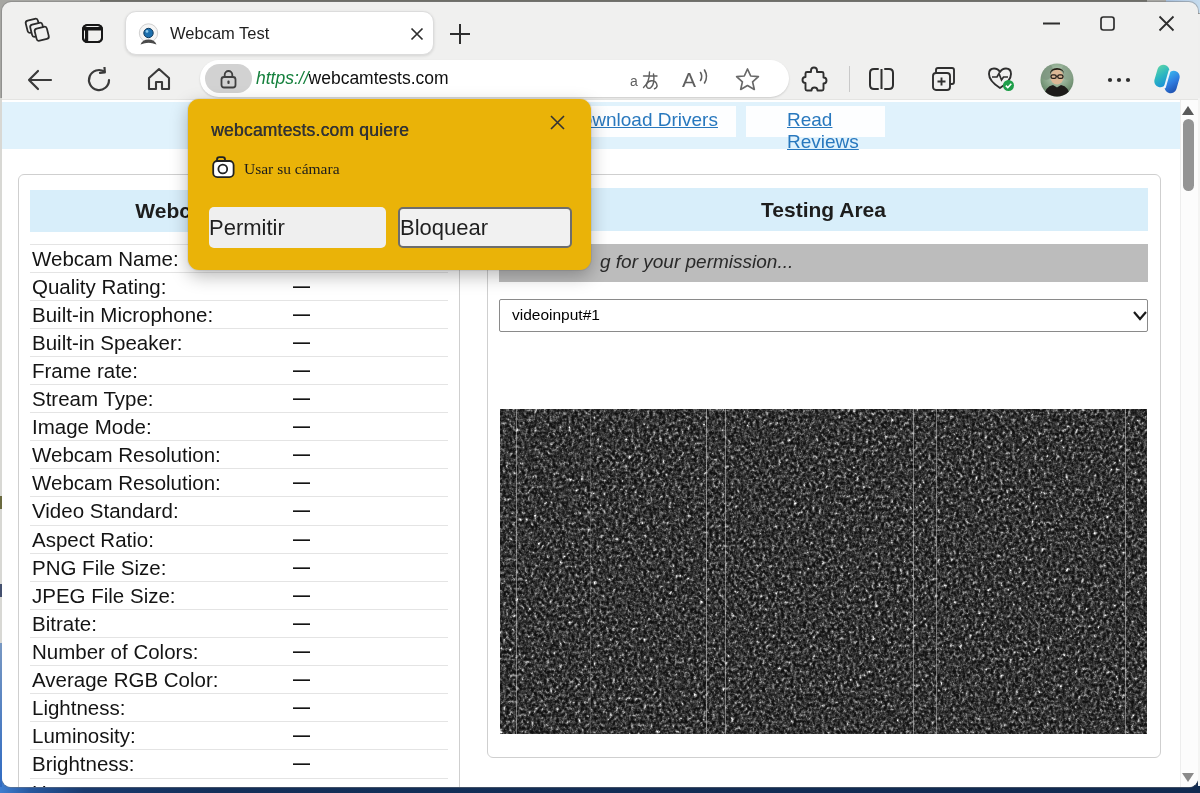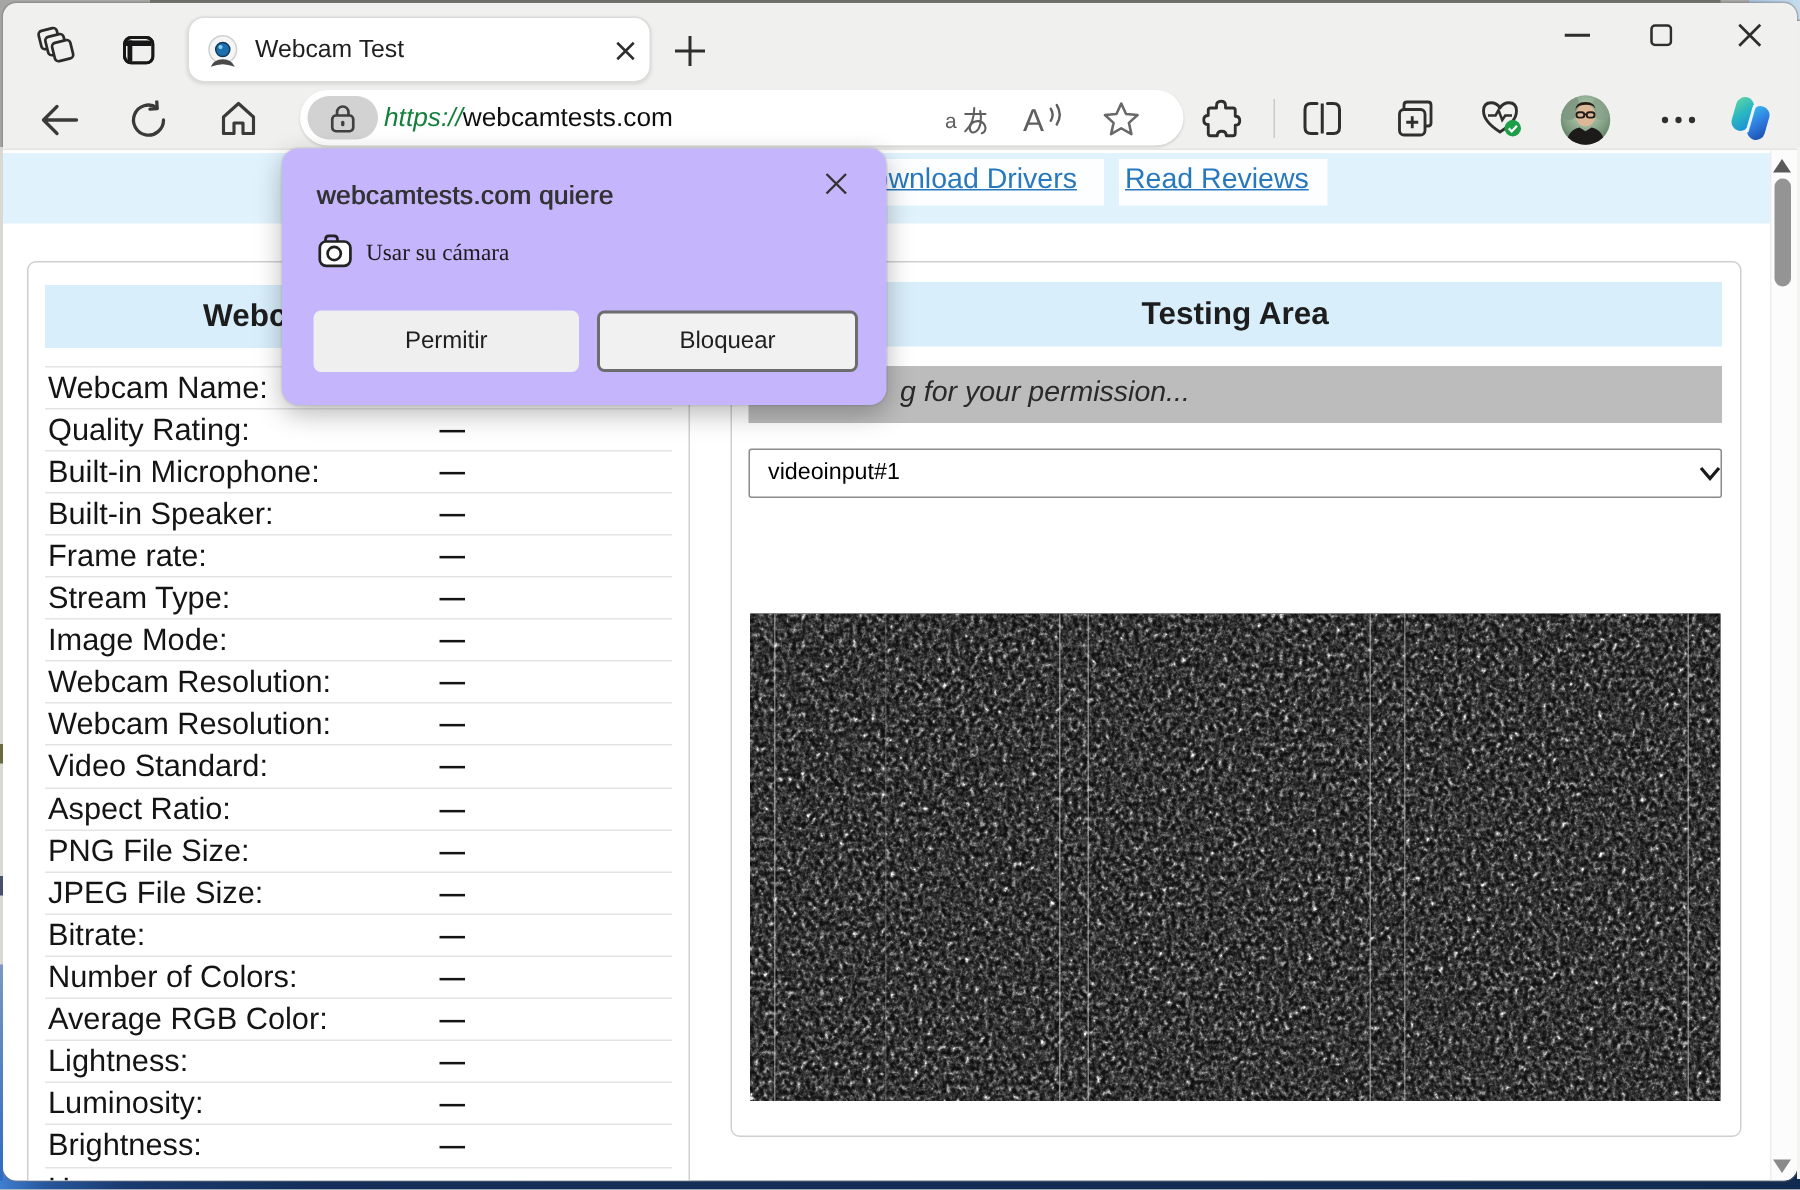--- a/index.html
+++ b/index.html
@@ -29,21 +29,21 @@
   #urltext .scheme { color:#15803d;font-style:italic; }
   
   #page { left:0; top:98px; width:1198px; height:687px; background:#fff; overflow:hidden; }
   #cyanband { left:0; top:2px; width:1178px; height:47px; background:#e0f2fc; }
   .linkpill { top:6px; height:31px; background:#fdfeff; }
   #link1 { left:558px; width:176px; }
   #link2 { left:744px; width:139px; }
   .linkpill a { font-size:19px; color:#2878be; text-decoration:underline; font-weight:500;
     display:block; text-align:left; padding-top:3px; }
   #link1 a { padding-left:8px; }
-  #link2 a { padding-left:4px; }
+  #link2 a { padding-left:18px;margin-left:23px; }
   
   #leftbox { left:16px; top:74px; width:442px; height:640px; background:#fff;
     border:1px solid #cfcfcf; border-radius:6px; }
   #rightbox { left:485px; top:74px; width:674px; height:584px; background:#fff;
     border:1px solid #cfcfcf; border-radius:6px; }
   .cyanhead { background:#d8eefa; font-size:21px; font-weight:bold; color:#1d1d1d;
     text-align:center; }
   #lefthead { left:28px; top:90px; width:418px; height:42px; line-height:42px; }
   #righthead { left:497px; top:88px; width:649px; height:43px; line-height:43px; }
   
@@ -58,27 +58,27 @@
     border:1px solid #8a8a8a; border-radius:2px; }
   #dropdown span { position:absolute; left:12px; top:6px; font-size:15.5px; color:#000; }
   #testbtn { left:661px; top:247px; width:324px; height:49px; background:#f1f1f1;
     border:1.5px solid #7c7c7c; border-radius:4px; text-align:center; line-height:46px;
     font-size:17px; color:#0a0a0a; }
   #noise { left:498px; top:309px; width:647px; height:325px; background:#161616; overflow:hidden; }
   
   #sbar { left:1178px; top:0; width:20px; height:687px; background:#fcfcfc; border-left:1px solid #ededed; }
   #sthumb { left:1181px; top:19px; width:11px; height:72px; background:#949494; border-radius:6px; }
   
-  #dlg { left:186px; top:97px; width:403px; height:171px; background:#c4b5fd; border-radius:11px;
+  #dlg { left:186px; top:97px; width:403px; height:171px; background:#eab308; border-radius:11px;
     box-shadow:0 6px 18px rgba(0,0,0,.28), 0 0 0 1px rgba(0,0,0,.06); z-index:50; }
   #dlgtitle { left:23px; top:21px; font-size:17.5px; font-weight:normal; color:#333; text-shadow:0.5px 0 0 #333; letter-spacing:0.2px; }
   #dlgcam { left:24px; top:56px; }
   #dlgusar { left:56px; top:61px; font-size:15.5px; color:#1c1c1c;font-family:Liberation Serif, serif; }
-  .dlgbtn { top:108px; height:41px; background:#efefef; border-radius:5px; text-align:center;
-    line-height:41px; font-size:16px; color:#1f1f1f; }
+  .dlgbtn { top:108px; height:41px; background:#efefef; border-radius:5px; 
+    line-height:41px; font-size:22px; color:#1f1f1f; }
   #btnperm { left:21px; width:177px; }
   #btnbloq { left:210px; width:174px; background:#f1f1f1; border:2px solid #6d6d6d; line-height:37px; }
   svg { display:block; }
   .icon { position:absolute; }
 </style>
 </head>
 <body>
   <div class="abs" id="desk-top"></div>
   <div class="abs" id="desk-topright"></div>
   <div class="abs" id="desk-bottom"></div>

